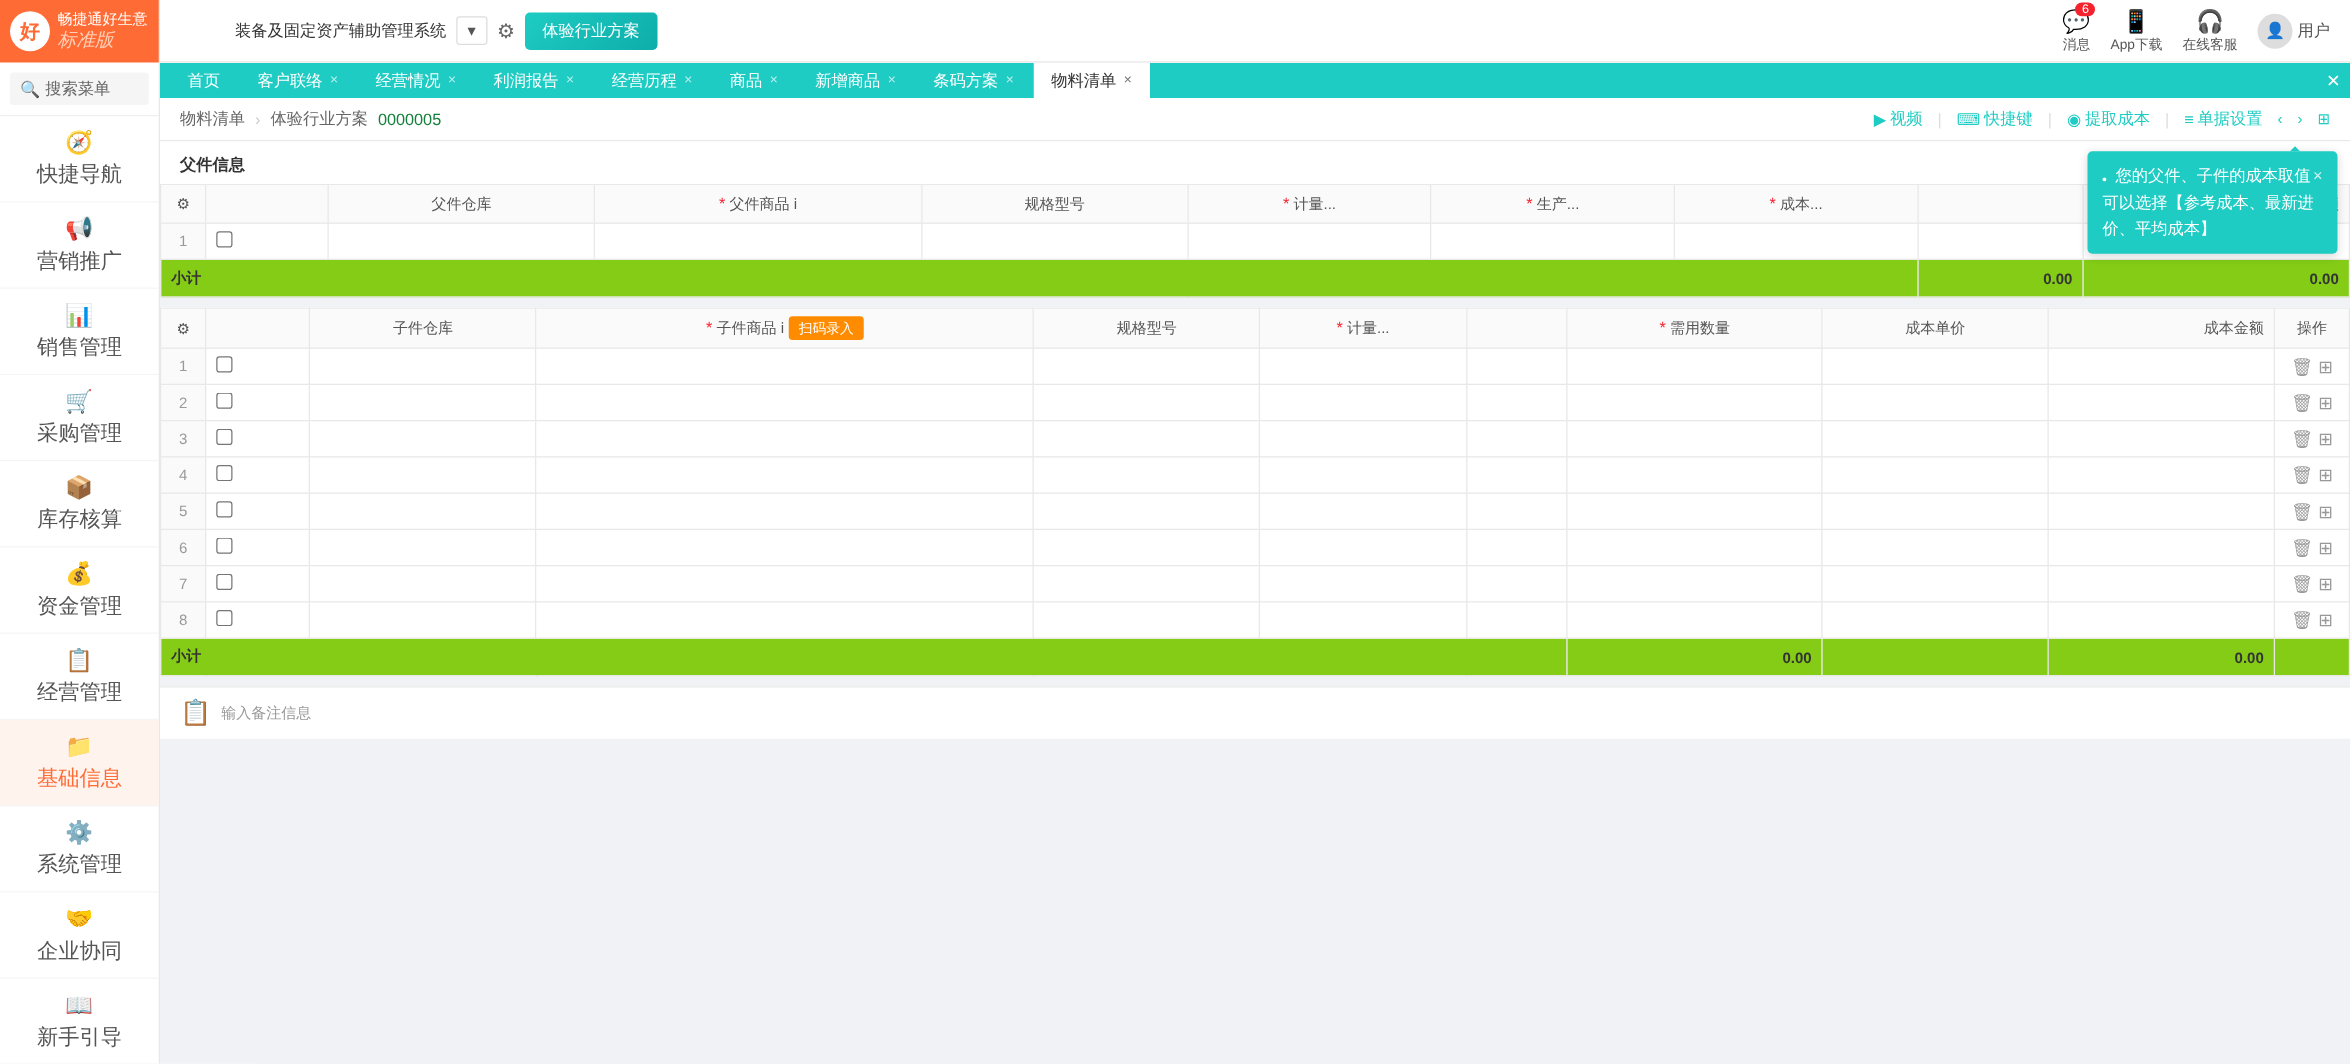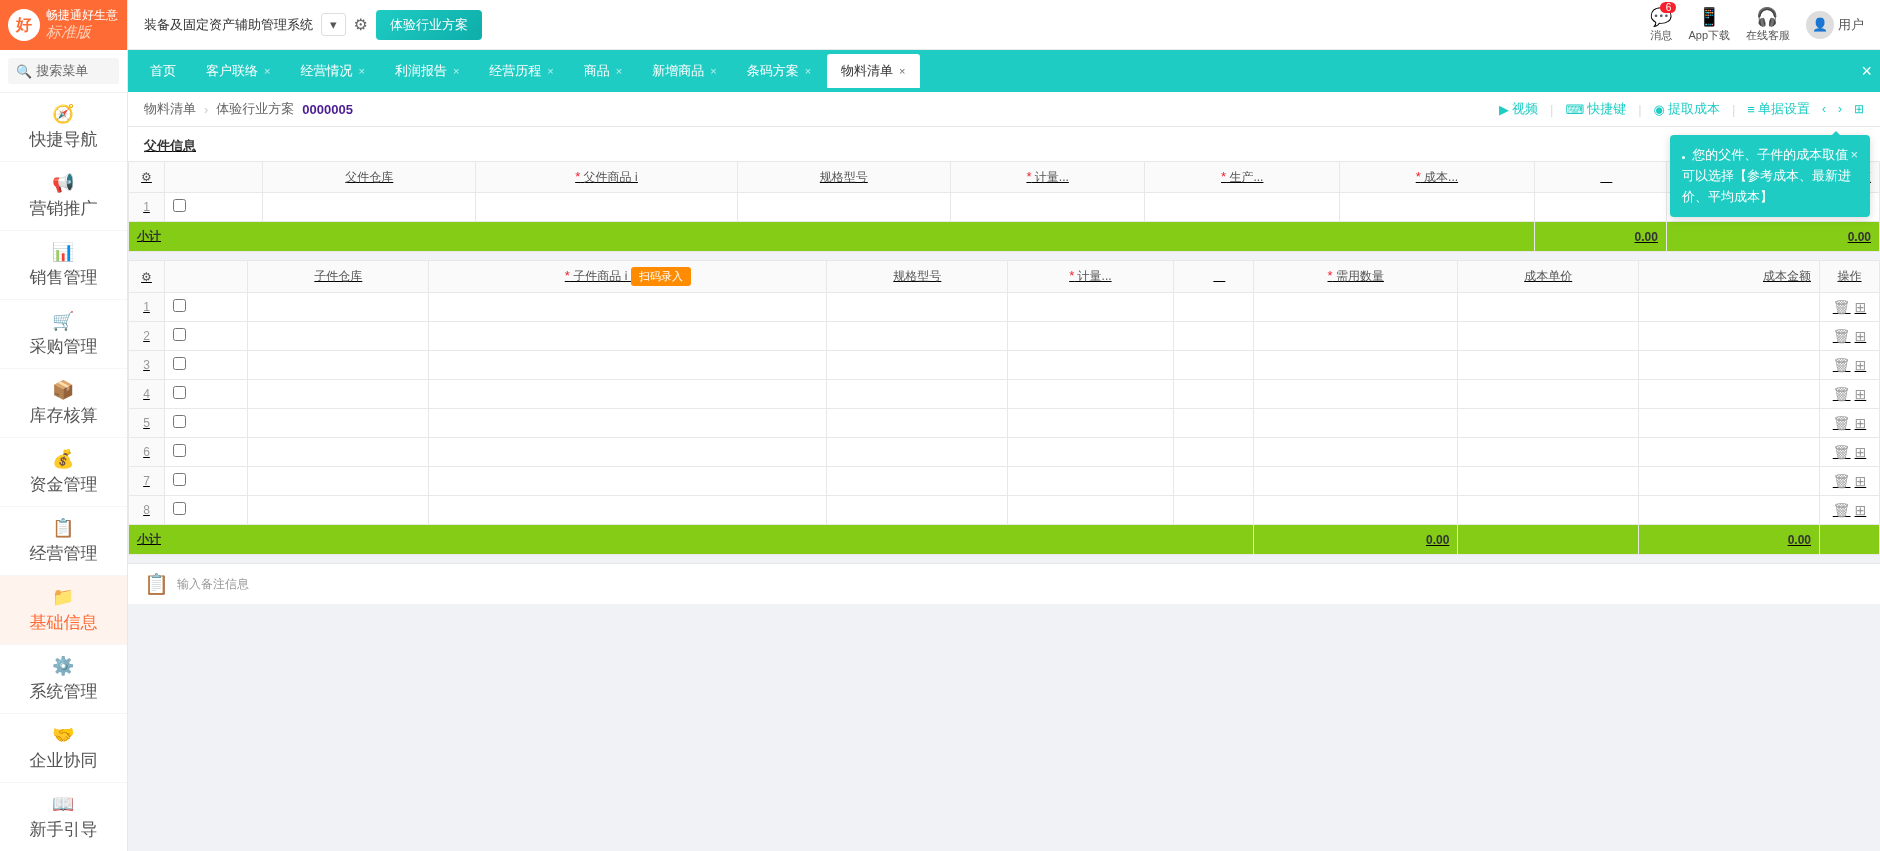--- a/index.html
+++ b/index.html
@@ -68,21 +68,21 @@
     
     .top-header {
       background: #fff;
       height: 50px;
       display: flex;
       align-items: center;
       padding: 0 16px;
       border-bottom: 1px solid #e8e8e8;
       justify-content: space-between;
     }
-    .header-left { display: flex; align-items: center; gap: 8px; }
+    .header-left { display: flex; align-items: center; gap: 8px; margin-left: 44px; }
     .header-system-title { font-size: 13px; color: #333; }
     .header-dropdown { background: none; border: 1px solid #ddd; border-radius: 3px; padding: 3px 8px; cursor: pointer; color: #555; }
     .header-settings { background: none; border: none; cursor: pointer; font-size: 16px; color: #666; }
     .header-trial-btn {
       background: linear-gradient(135deg, #1eccc3, #0eadaa);
       color: #fff; border: none; border-radius: 4px;
       padding: 6px 14px; cursor: pointer; font-size: 13px;
     }
     .header-right { display: flex; align-items: center; gap: 16px; }
     .header-action { display: flex; flex-direction: column; align-items: center; cursor: pointer; color: #555; position: relative; }
@@ -95,21 +95,21 @@
     }
     .user-area { display: flex; align-items: center; gap: 4px; cursor: pointer; color: #555; }
     .user-avatar { width: 28px; height: 28px; background: #ddd; border-radius: 50%; display: flex; align-items: center; justify-content: center; }
 
     
     .nav-tabs {
       background: #1eccc3;
       display: flex;
       align-items: center;
       padding: 0 8px;
-      height: 42px;
+      height: 28px;
       overflow-x: auto;
     }
     .nav-tab {
       display: flex; align-items: center; gap: 4px;
       padding: 8px 14px; color: #fff; cursor: pointer;
       border-radius: 3px 3px 0 0;
       white-space: nowrap; font-size: 13px;
       border: none; background: none;
     }
     .nav-tab.active { background: #fff; color: #333; }
@@ -128,27 +128,27 @@
     .page-toolbar {
       background: #fff;
       padding: 8px 16px;
       display: flex;
       align-items: center;
       gap: 8px;
       border-bottom: 1px solid #e8e8e8;
     }
     .breadcrumb-item { color: #666; font-size: 13px; }
     .breadcrumb-separator { color: #ccc; }
-    .breadcrumb-code { color: #4c1d95; font-weight: 700; }
+    .breadcrumb-code { color: #15803d; font-weight: 400; }
     .toolbar-right { margin-left: auto; display: flex; align-items: center; gap: 12px; }
     .toolbar-action { display: flex; align-items: center; gap: 3px; color: #1eccc3; cursor: pointer; font-size: 12px; }
     .toolbar-divider { color: #ddd; }
 
     
-    .section { background: #fff; margin: 0; padding: 0; text-decoration: underline; }
+    .section { background: #fff; margin: 0; padding: 0; }
     .section-title {
       font-size: 13px; font-weight: 600; color: #333;
       padding: 10px 16px 6px;
     }
 
     
     .data-table {
       width: 100%; border-collapse: collapse;
     }
     .data-table th, .data-table td {

